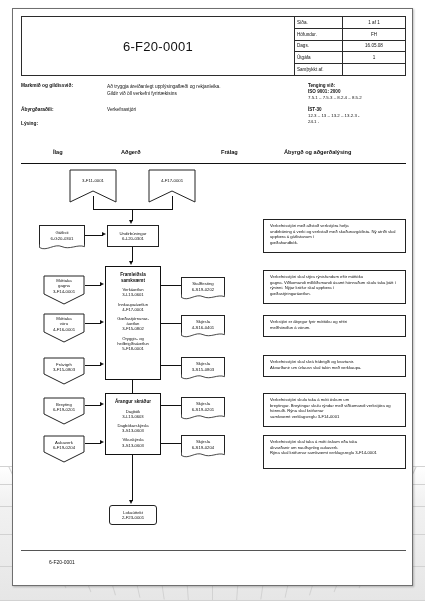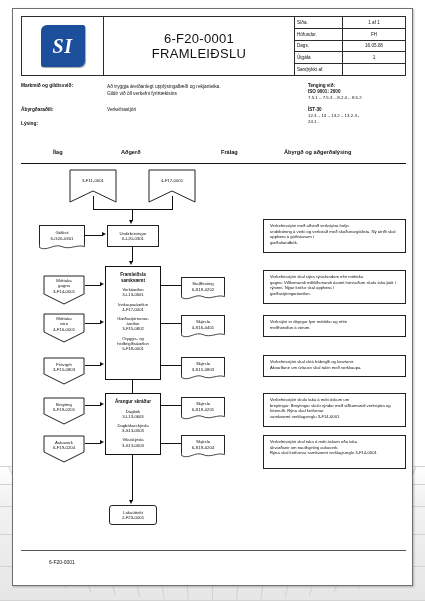--- a/index.html
+++ b/index.html
@@ -124,28 +124,22 @@
       <div class="vline" style="left: 280px; transform: rotate(8.4deg);"></div>
       <div class="vline" style="left: 314px; transform: rotate(12.6deg);"></div>
       <div class="vline" style="left: 348px; transform: rotate(16.8deg);"></div>
       <div class="vline" style="left: 382px; transform: rotate(21deg);"></div>
       <div class="vline" style="left: 416px; transform: rotate(25.2deg);"></div>
     </div>
 
   <div class="sheet">
 
     <div class="hdr">
-      <div class="hdr-logo">
-        <div class="logo-sq">
-          <span>SI</span>
-        </div>
-      </div>
       <div class="hdr-title">
         <div>6-F20-0001</div>
-        <div>FRAMLEIÐSLU</div>
       </div>
       <div class="hdr-meta">
         <div class="mrow">
           <div class="mk">Síða.</div>
           <div class="mv">1 af 1</div>
         </div>
         <div class="mrow">
           <div class="mk">Höfundur.</div>
           <div class="mv">FH</div>
         </div>

